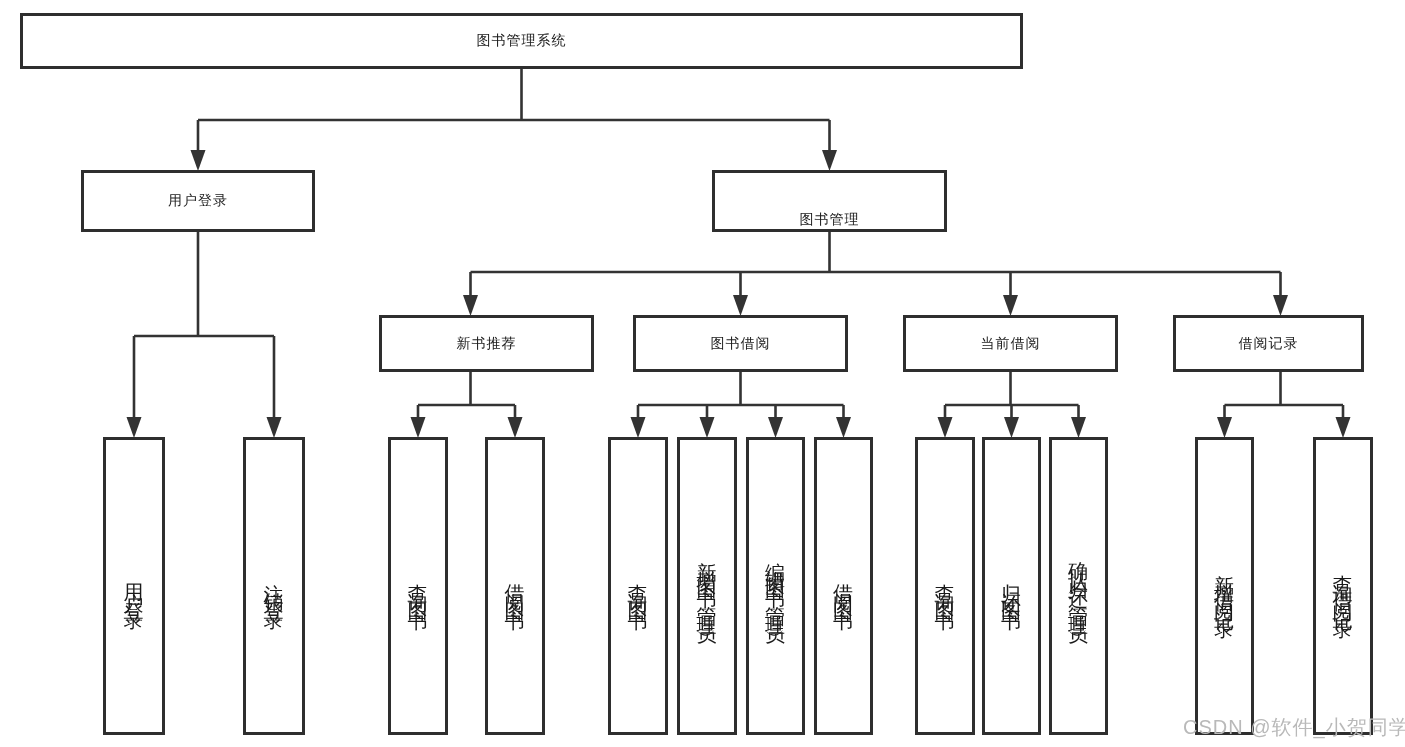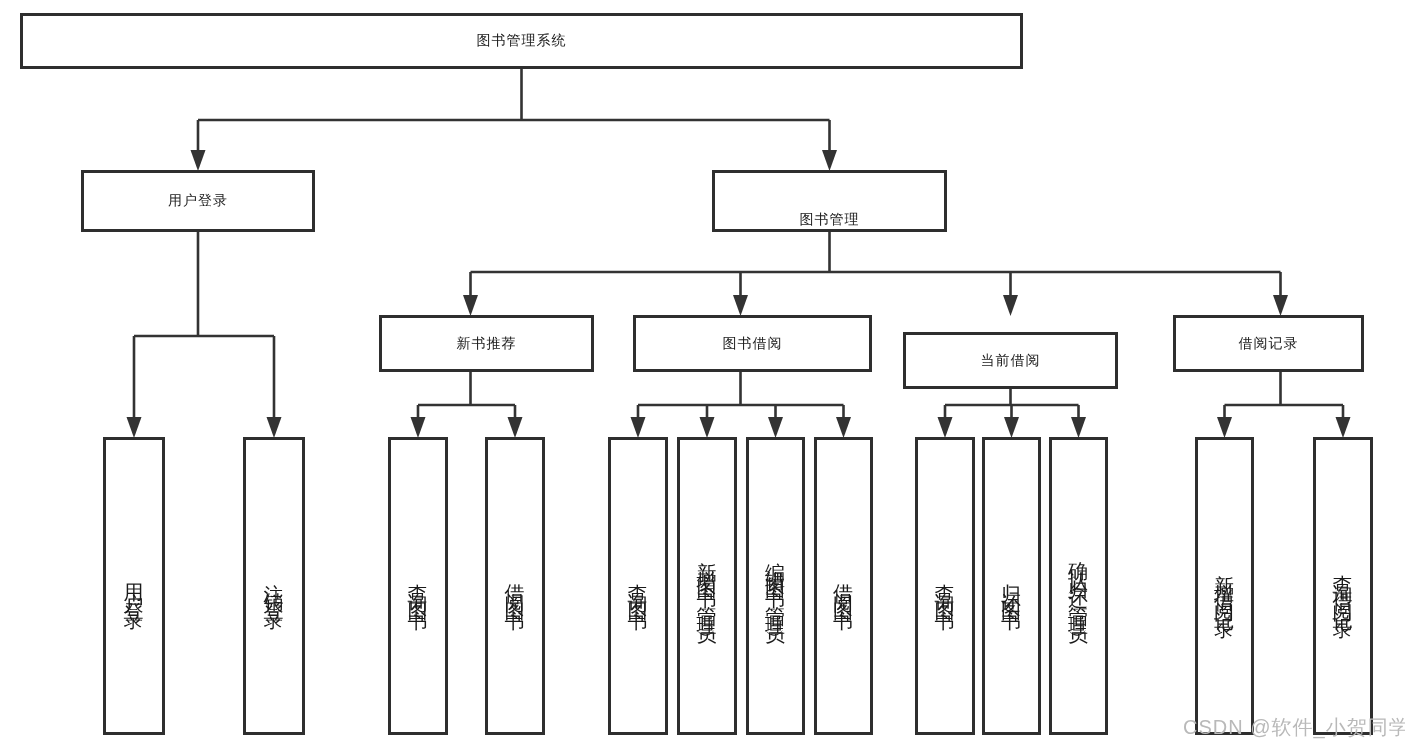--- a/index.html
+++ b/index.html
@@ -103,24 +103,24 @@
       </div>
       <div class="node" style="left: 81px; top: 170px; width: 234px; height: 62px;">
         <span class="node-label">用户登录</span>
       </div>
       <div class="node" style="left: 712px; top: 170px; width: 235px; height: 62px; align-items: flex-end;">
         <span class="node-label">图书管理</span>
       </div>
       <div class="node" style="left: 363px; top: 315px; width: 215px; height: 57px; margin-left: 16px;">
         <span class="node-label">新书推荐</span>
       </div>
-      <div class="node" style="left: 633px; top: 315px; width: 239px; height: 57px;">
+      <div class="node" style="left: 633px; top: 315px; width: 215px; height: 57px;">
         <span class="node-label">图书借阅</span>
       </div>
-      <div class="node" style="left: 903px; top: 315px; width: 215px; height: 57px; margin-top: 17px;">
+      <div class="node" style="left: 903px; top: 315px; width: 215px; height: 57px;">
         <span class="node-label">当前借阅</span>
       </div>
       <div class="node" style="left: 1173px; top: 315px; width: 191px; height: 57px;">
         <span class="node-label">借阅记录</span>
       </div>
       <div class="node vertical" style="left: 103px; top: 437px; width: 62px; height: 298px;">
         <span class="node-label">用户登录</span>
       </div>
       <div class="node vertical" style="left: 243px; top: 437px; width: 62px; height: 298px;">
         <span class="node-label">注销登录</span>

